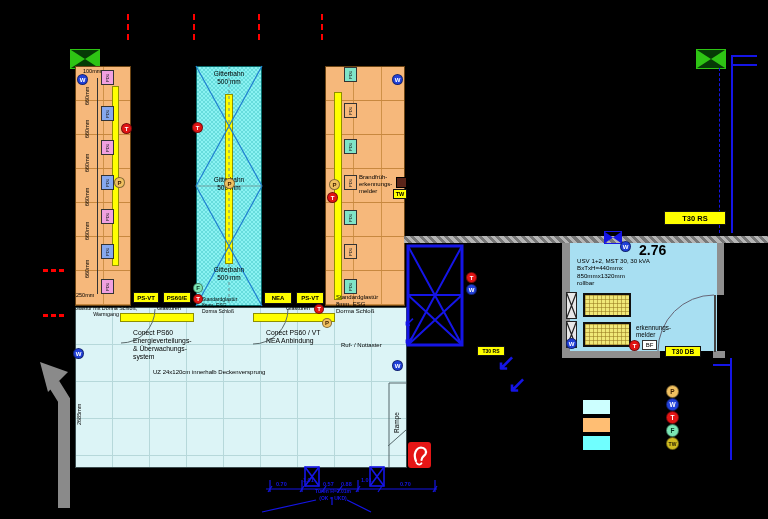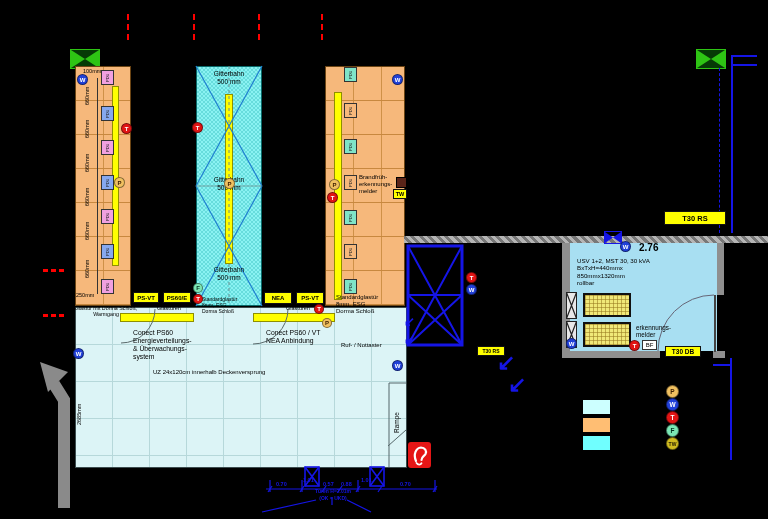--- a/index.html
+++ b/index.html
@@ -197,21 +197,21 @@
   <div class="abs wallg" style="left:562px;top:351px;width:98px;height:7px"></div>
   <div class="abs wallg" style="left:713px;top:351px;width:12px;height:7px"></div>
   <div class="abs usv" style="left:570px;top:243px;width:147px;height:108px"></div>
   <div class="abs" style="left:714px;top:295px;width:2px;height:57px;background:#444"></div>
   <svg class="z5" style="left:604px;top:231px" width="18" height="13" viewBox="0 0 18 13">
     <rect x="0.5" y="0.5" width="17" height="12" fill="none" stroke="#1515e6"></rect>
     <polygon points="1,1 9,6.5 1,12" fill="#1515e6"></polygon>
       <polygon points="17,1 9,6.5 17,12" fill="#1515e6"></polygon>
   </svg>
   <div class="mk w1" style="left:620px;top:241px">W</div>
-  <div class="t z5" style="left:639px;top:242px;font-size:10px;font-weight:bold">2.76</div>
+  <div class="t z5" style="left:639px;top:242px;font-size:14px;font-weight:bold">2.76</div>
   <div class="t z5" style="left:577px;top:257px;width:90px;font-size:6.2px">
     <span>USV 1+2, MST 30, 30 kVA</span><br>
     <span>BxTxH=440mmx</span><br>
     <span>850mmx1320mm</span><br>
     <span>rollbar</span>
   </div>
   <div class="unit" style="left:583px;top:293px;width:48px;height:24px"></div>
   <div class="unit" style="left:583px;top:322px;width:48px;height:25px"></div>
   <svg class="z5" style="left:566px;top:292px" width="11" height="27" viewBox="0 0 11 27">
     <rect x="0.5" y="0.5" width="10" height="26" fill="#e8e8e8" stroke="#222"></rect>

